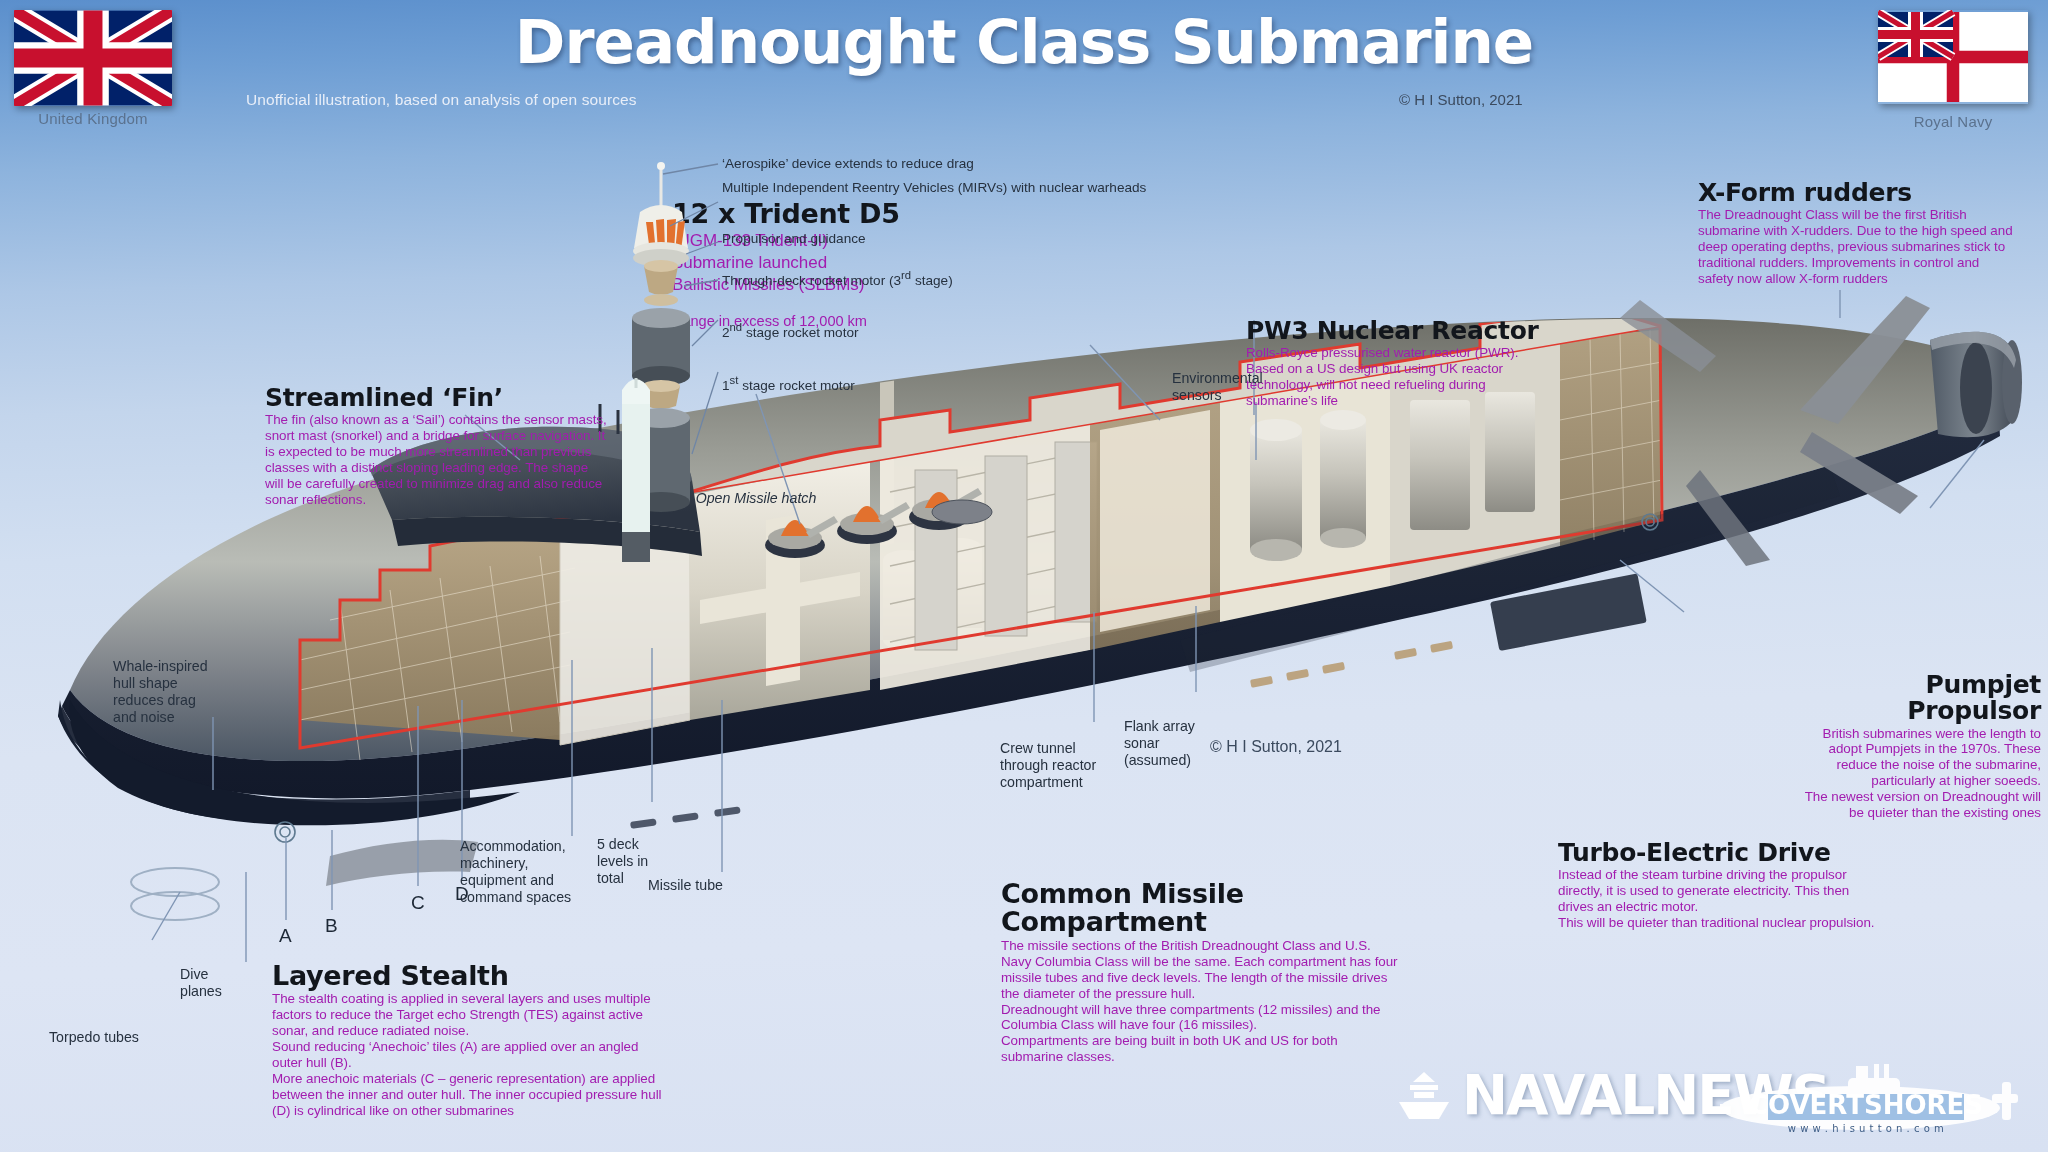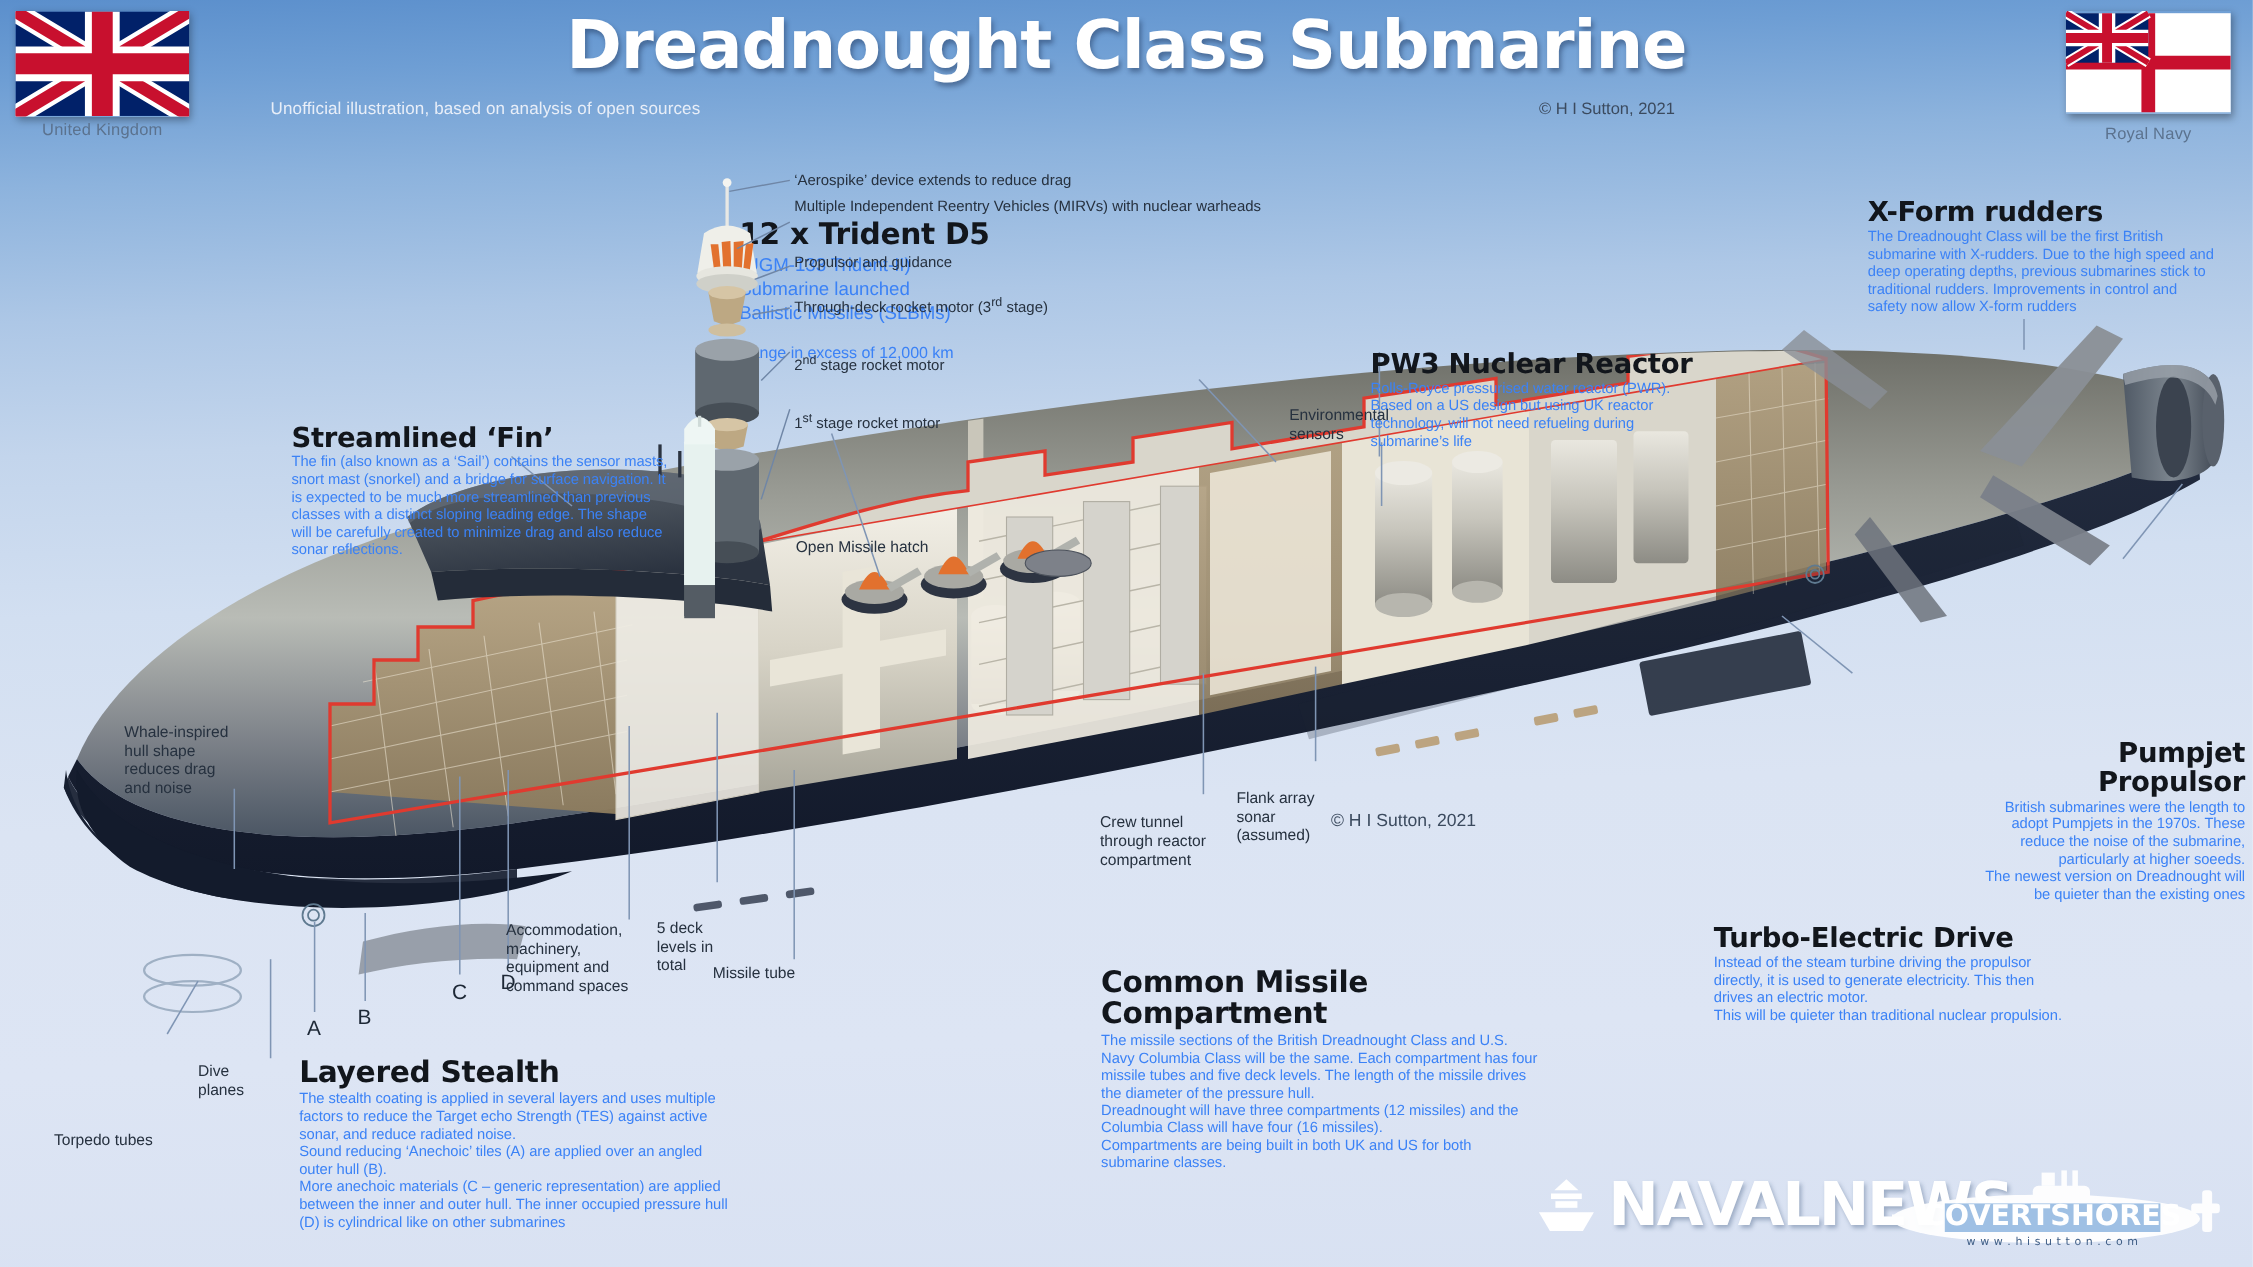--- a/index.html
+++ b/index.html
@@ -45,21 +45,21 @@
   }
 
   
   .callout { position:absolute; }
   .callout h2 {
     font-size:25px; font-weight:bold; color:#12161c; letter-spacing:-.3px;
     margin-bottom:1px; line-height:1.05;
     font-family:"DejaVu Sans", sans-serif;
   }
   .callout p {
-    font-size:13.4px; line-height:1.19; color:#3b82f6; letter-spacing:-.05px;
+    font-size:13.4px; line-height:1.19; color:#a21caf; letter-spacing:-.05px;
   }
   .small-lbl {
     position:absolute; font-size:14.2px; line-height:1.2;
     color:#26313f; text-align:left;
   }
   .abcd {
     position:absolute; font-size:19px; color:#1d2836;
     font-family:"Liberation Sans", sans-serif;
   }
   .msl-lbl { position:absolute; font-size:13.6px; color:#26313f; white-space:nowrap; }
@@ -465,21 +465,21 @@
   <div class="small-lbl" style="left:180px; top:966px; width:132px; white-space:pre-line;">Dive
 planes</div>
   <div class="small-lbl" style="left:460px; top:838px; width:230px; white-space:pre-line;">Accommodation,
 machinery,
 equipment  and
 command spaces</div>
   <div class="small-lbl" style="left:597px; top:836px; width:112px; white-space:pre-line;">5 deck
 levels in
 total</div>
   <div class="small-lbl" style="left:648px; top:877px; width:150px;">Missile  tube</div>
-  <div class="small-lbl" style="left:628px; top:490px; width:216px; text-align:right;">Open Missile  hatch</div>
+  <div class="small-lbl" style="left:648px; top:490px; width:216px; text-align:center;font-style:italic;">Open Missile  hatch</div>
   <div class="small-lbl" style="left:1172px; top:370px; width:170px; white-space:pre-line;">Environmental
 sensors</div>
   <div class="small-lbl" style="left:1000px; top:740px; width:190px; white-space:pre-line;">Crew tunnel
 through reactor
 compartment</div>
   <div class="small-lbl" style="left:1124px; top:718px; width:150px; white-space:pre-line;">Flank array
 sonar
 (assumed)</div>
 
   <div class="abcd" style="left:279px; top:925px;">A</div>

